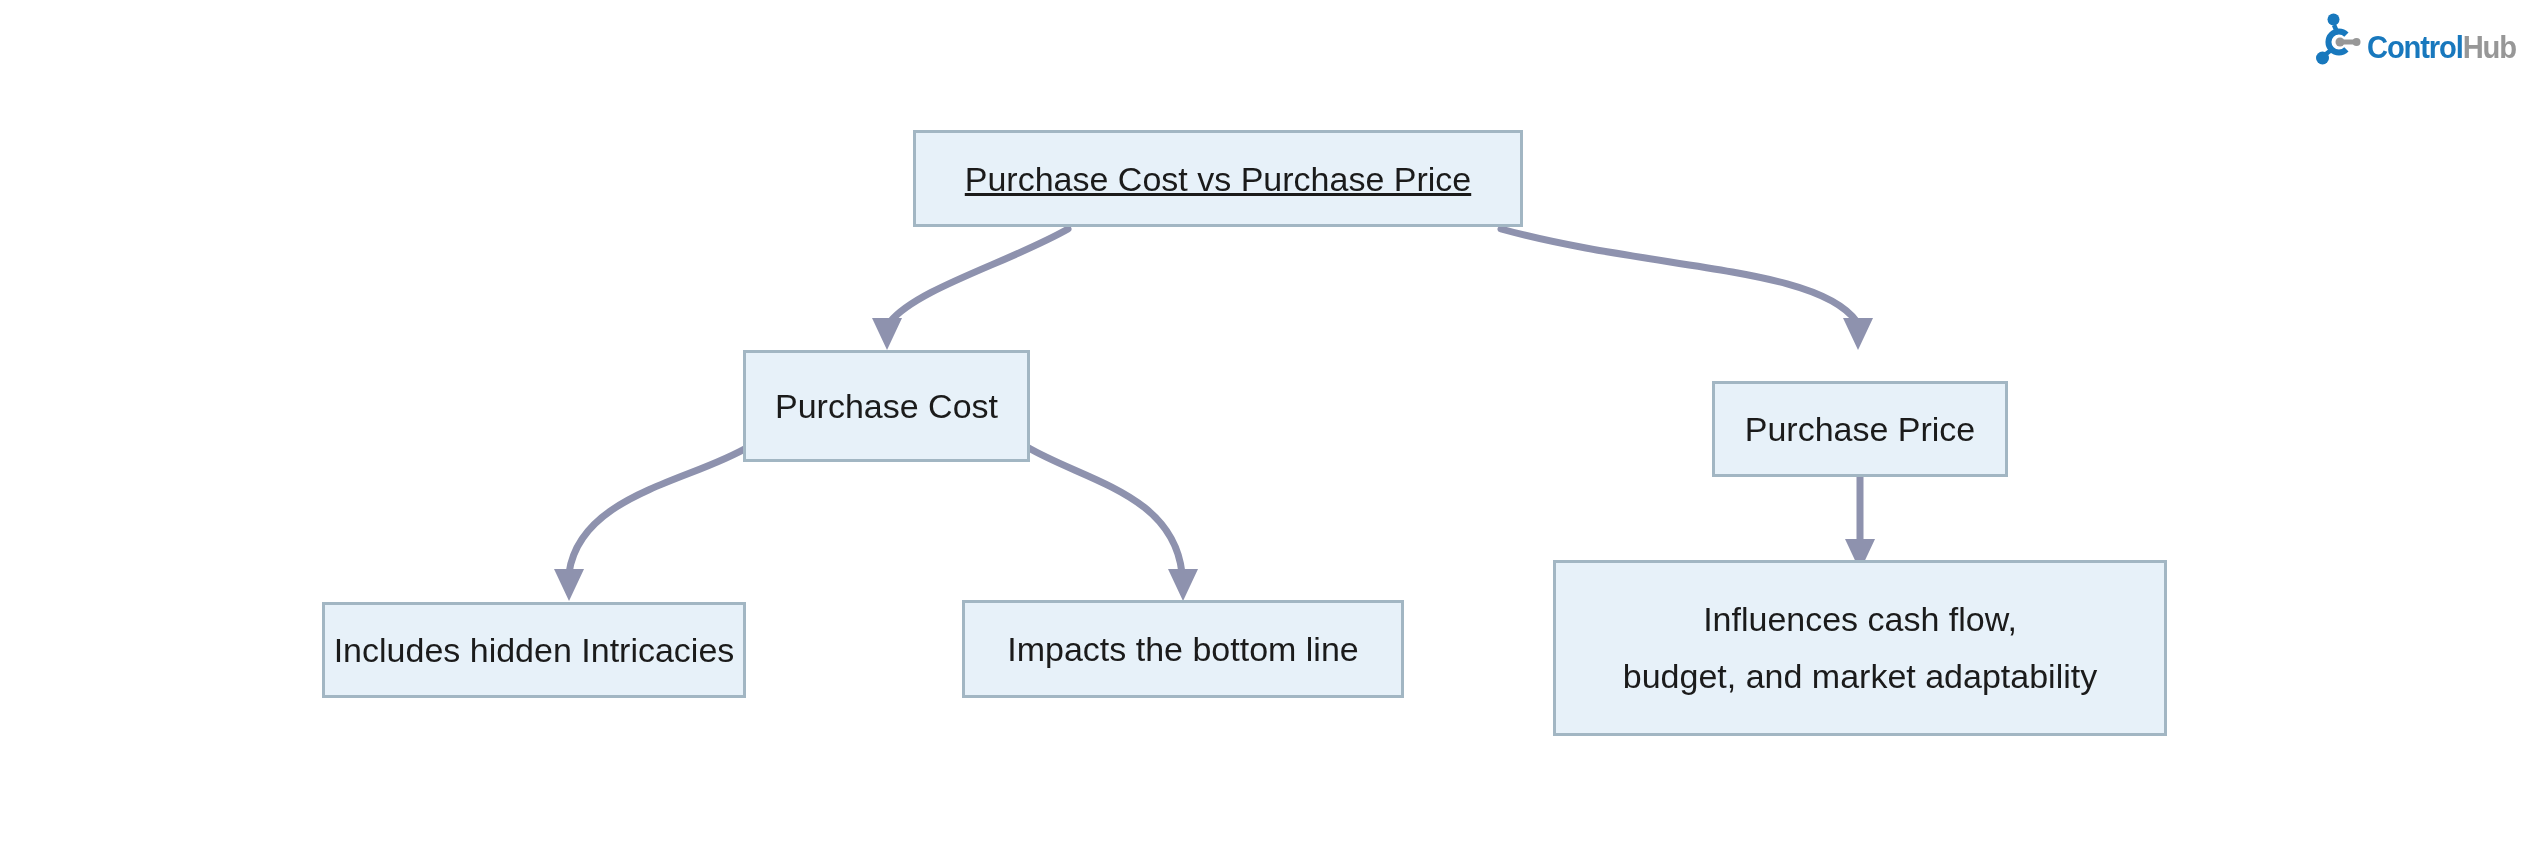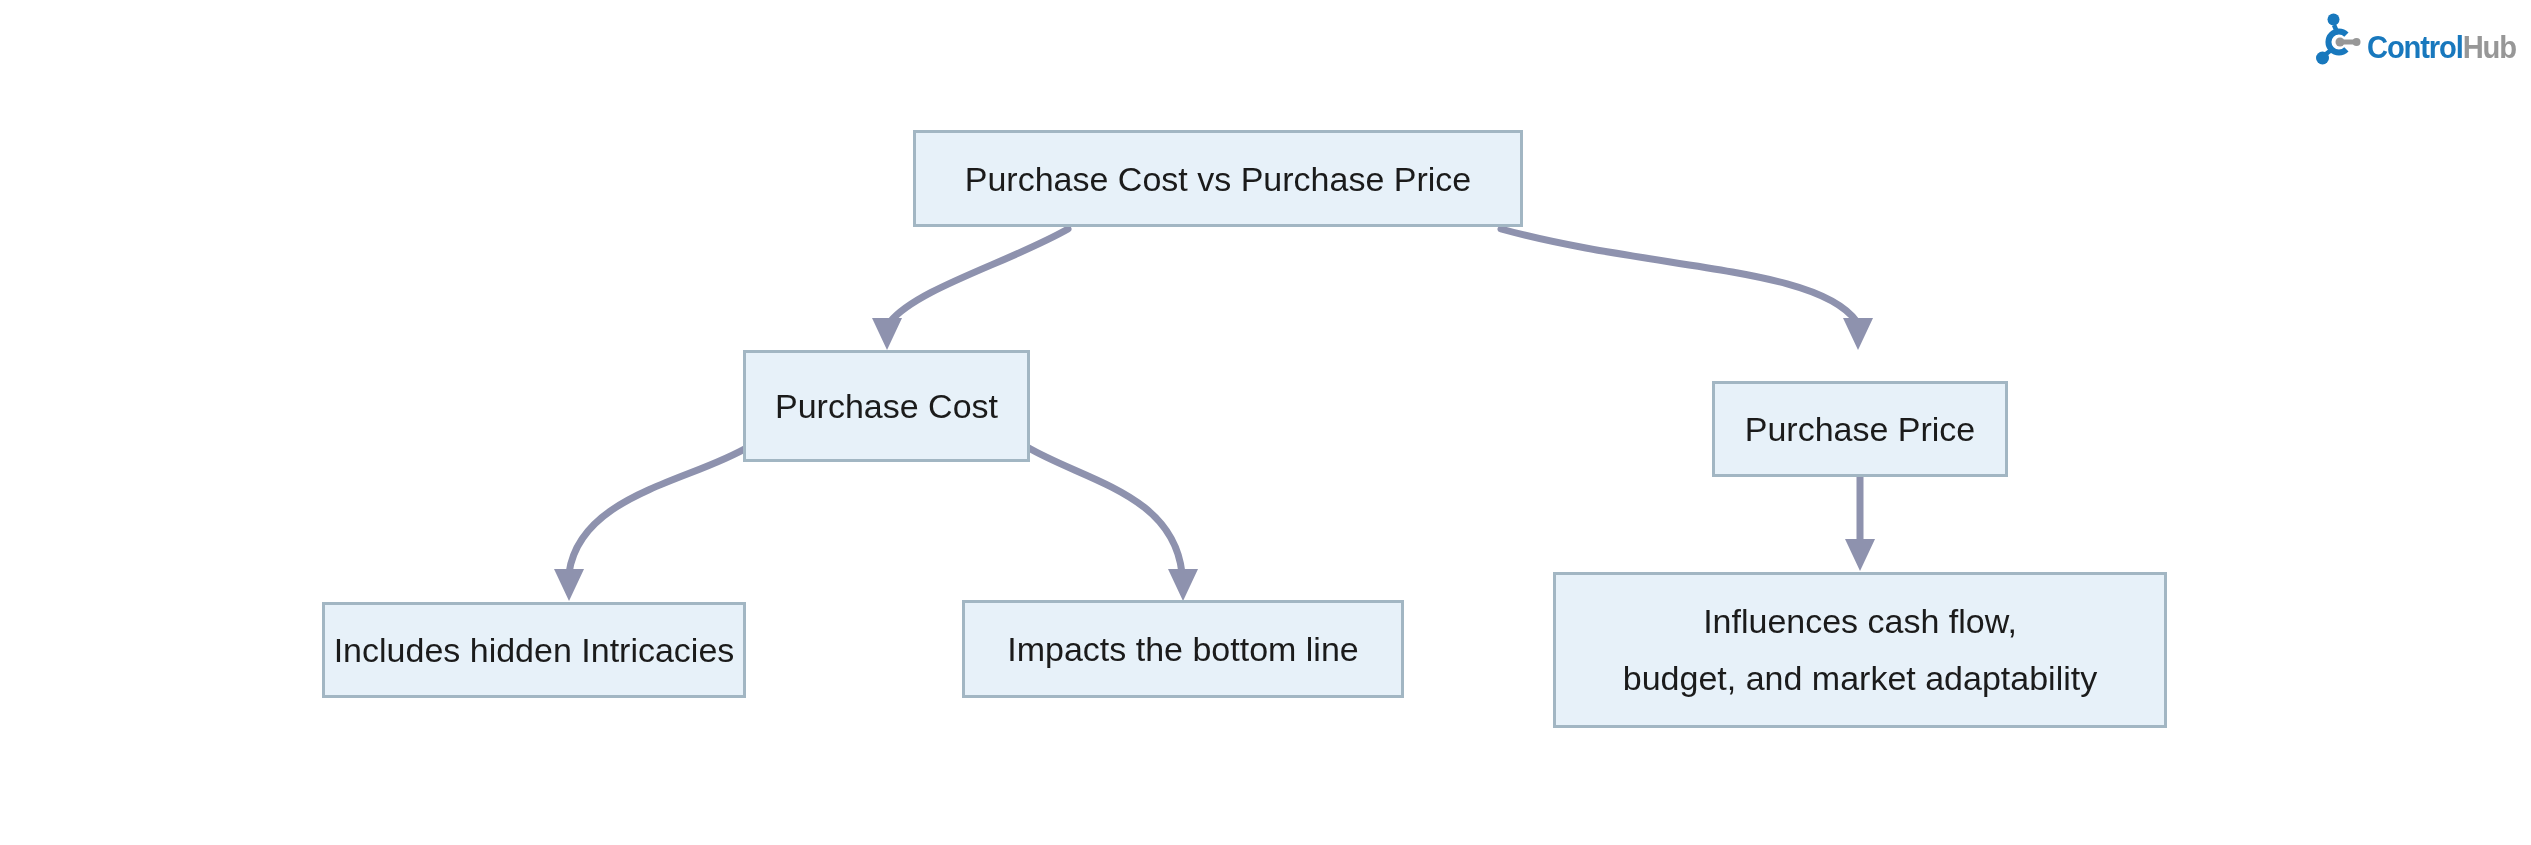--- a/index.html
+++ b/index.html
@@ -39,26 +39,26 @@
     color:var(--text);
     display:flex;
     flex-direction:column;
     align-items:center;
     justify-content:center;
     text-align:center;
     font-size:34px;
     line-height:54px;
     white-space:nowrap;
   }
-  .node-root   {left:913px;  top:130px; width:610px; height:97px;}
+  .node-root   {left:913px;  top:130px; width:610px; height:97px;text-decoration:underline;}
   .node-cost   {left:743px;  top:350px; width:287px; height:112px;}
   .node-price  {left:1712px; top:351px; width:296px; height:96px;margin-top:30px;}
   .node-cost1  {left:322px;  top:602px; width:424px; height:96px;}
   .node-cost2  {left:962px;  top:600px; width:442px; height:98px;}
-  .node-price1 {left:1553px; top:572px; width:614px; height:156px; line-height:57px;}
+  .node-price1 {left:1553px; top:560px; width:614px; height:176px; line-height:57px;}
   .logo{
     position:absolute;
     right:6px; top:8px;
     display:flex;
     align-items:center;
   }
   .logo-icon{display:block;}
   .logo-icon .blue{fill:var(--logo-blue);}
   .logo-icon .blue-stroke{stroke:var(--logo-blue);fill:none;}
   .logo-icon .gray{fill:var(--logo-gray);}

